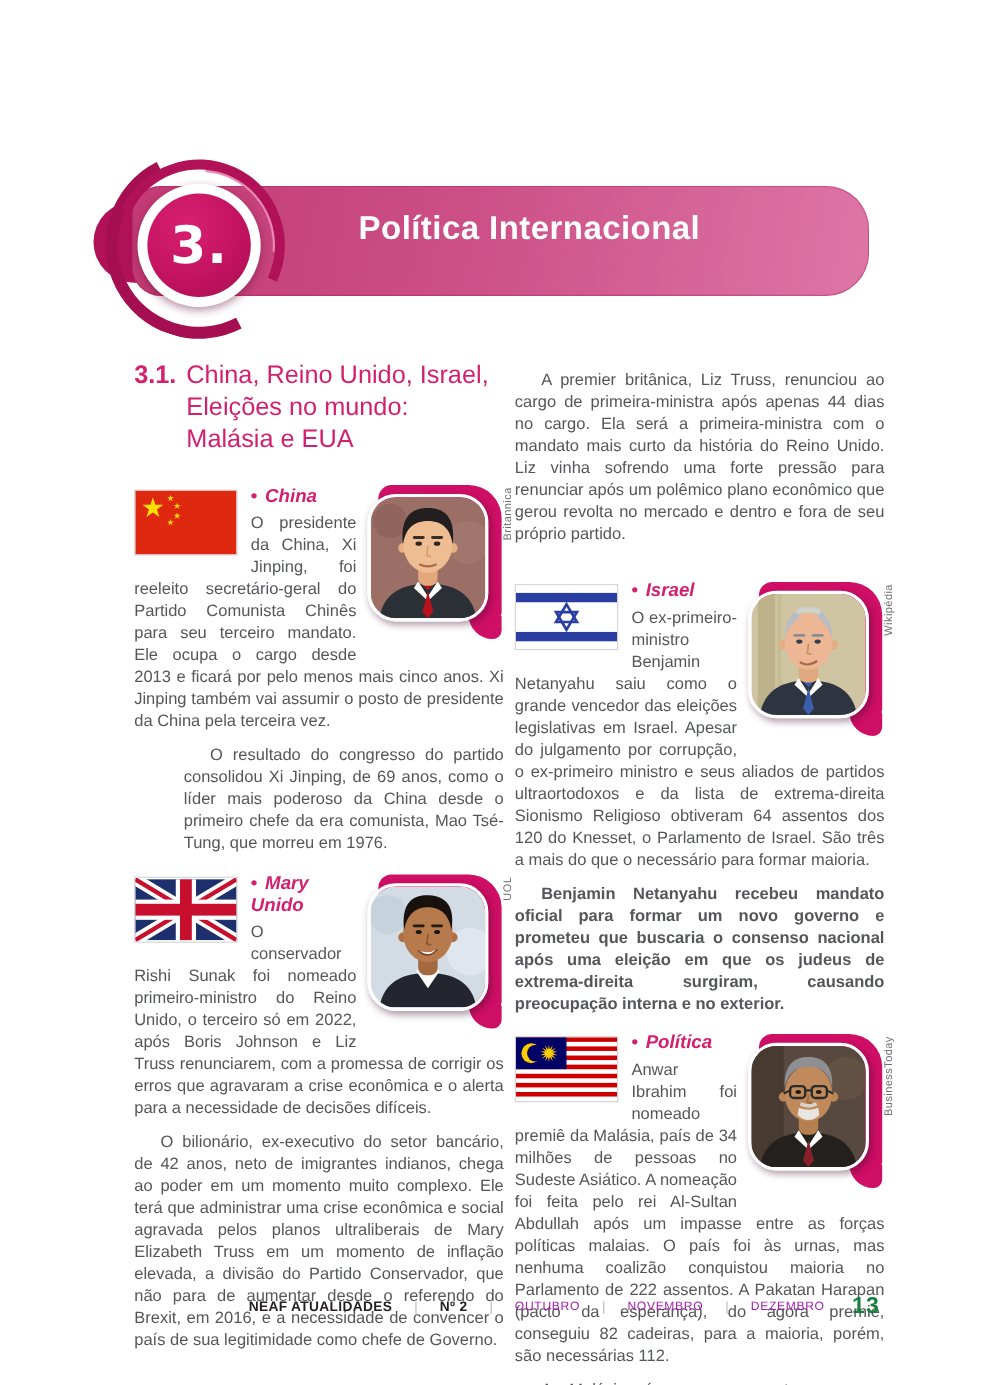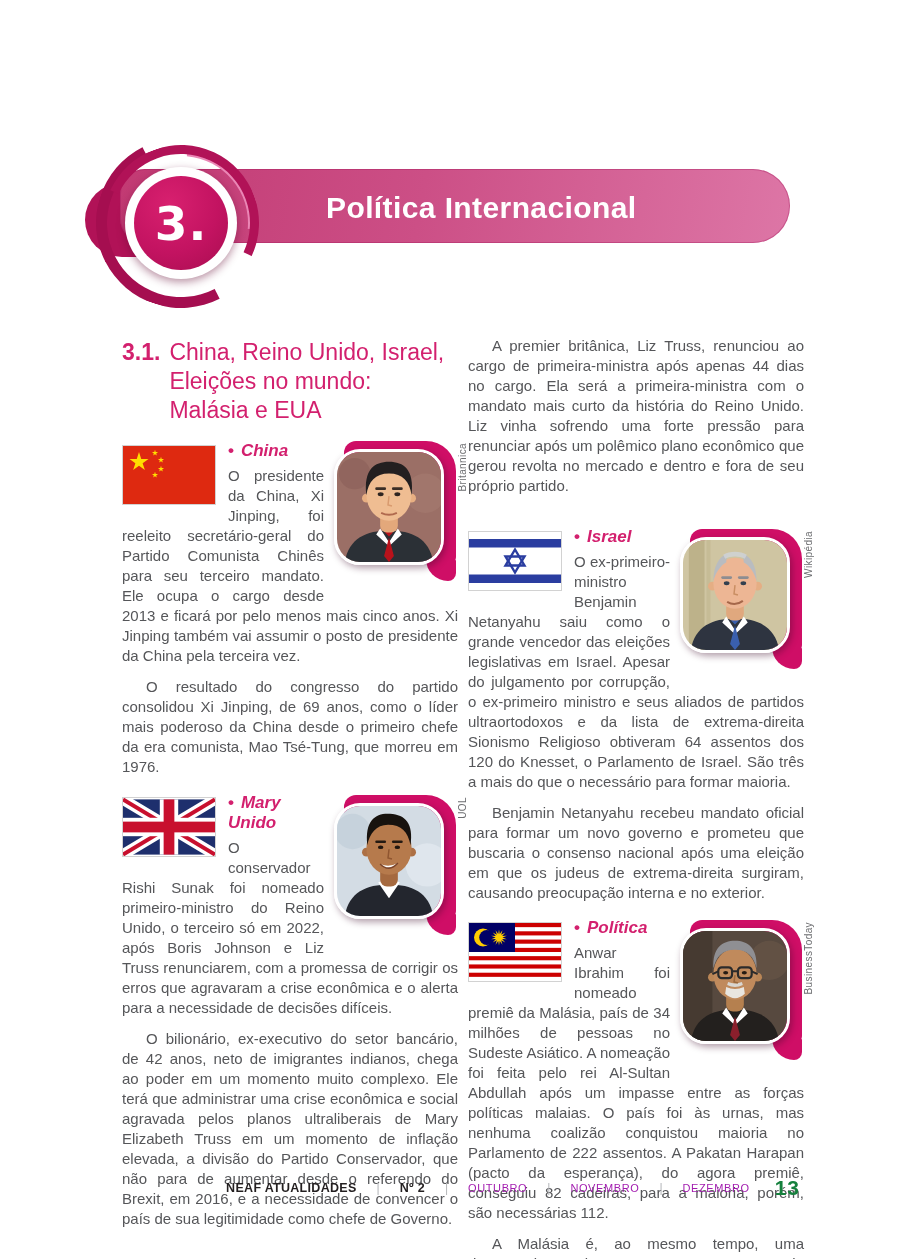--- a/index.html
+++ b/index.html
@@ -3,21 +3,21 @@
 <meta charset="utf-8">
 <style>
   html,body{margin:0;padding:0;background:#fff;}
   .page{position:relative;width:905px;height:1259px;background:#fff;overflow:hidden;
         font-family:"Liberation Sans",sans-serif;color:#555659;}
 
   
   .banner-wrap{position:absolute;left:85px;top:165px;width:710px;height:140px;}
   .banner-cap{position:absolute;left:0;top:18px;width:135px;height:74px;background:#b11257;
               border-radius:37px;z-index:0;}
-  .banner-bar{position:absolute;left:35px;top:4px;width:670px;height:74px;
+  .banner-bar{position:absolute;left:35px;top:4px;width:670px;height:100px;
               background:linear-gradient(100deg,#c23a73 0%,#cc4f86 45%,#dd76a6 100%);
               border-radius:26px 39px 39px 26px;z-index:1;
               box-shadow:inset 0 0 0 1px rgba(160,20,90,.35);}
   .banner-title{display:block;margin-left:206px;line-height:78px;color:#fff;font-weight:bold;
                 font-size:30px;letter-spacing:.4px;white-space:nowrap;}
   .badge{position:absolute;left:18px;top:-20px;width:156px;height:156px;z-index:2;}
   .arc{position:absolute;border-radius:50%;}
   .arc-a{inset:0;border:9px solid #b11257;border-left-color:transparent;border-bottom-color:transparent;
          transform:rotate(-20deg);}
   .arc-b{inset:-7px;border:11px solid #a50e50;border-top-color:transparent;border-right-color:transparent;
@@ -26,21 +26,21 @@
          border-bottom-color:transparent;transform:rotate(-40deg);}
   .badge-ring{position:absolute;left:22px;top:22px;width:112px;height:112px;background:#fff;
               border-radius:50%;box-shadow:0 3px 8px rgba(100,10,50,.45);}
   .badge-core{position:absolute;left:31px;top:31px;width:94px;height:94px;border-radius:50%;
               background:radial-gradient(circle at 38% 30%,#d8206f 0%,#c31361 55%,#a80d50 100%);
               display:flex;align-items:center;justify-content:center;}
   .badge-core span{color:#fff;font-weight:bold;font-size:47px;letter-spacing:1px;
                    font-family:"DejaVu Sans","Liberation Sans",sans-serif;}
 
   
-  .sec-title{position:absolute;left:122px;top:338px;display:flex;gap:9px;color:#d3206e;
+  .sec-title{position:absolute;left:122px;top:326px;display:flex;gap:9px;color:#d3206e;
              font-size:23px;line-height:29px;}
   .sec-num{font-weight:bold;}
   .sec-lines span{display:block;}
 
   
   .col{position:absolute;width:336px;text-align:justify;font-size:15px;line-height:20px;}
   .col-left{left:122px;top:438px;}
   .col-right{left:468px;top:336px;}
   .para{margin:0 0 11px 0;}
   .para.indent{text-indent:24px;}
@@ -144,21 +144,21 @@
             <path d="M45 62 Q53 66 61 62" stroke="#b06a4e" stroke-width="2" fill="none"></path>
           </svg>
         </div>
         <figcaption class="pc-credit">Britannica</figcaption>
       </figure>
       <h3 class="bullet-head">
         <span class="bh-bullet">•</span><span class="bh-label">China</span>
       </h3>
       <p class="para">O presidente da China, Xi Jinping, foi reeleito secretário-geral do Partido Comunista Chinês para seu terceiro mandato. Ele ocupa o cargo desde 2013 e ficará por pelo menos mais cinco anos. Xi Jinping também vai assumir o posto de presidente da China pela terceira vez.</p>
     </section>
-    <p class="para indent" style="margin-bottom:16px;">O resultado do congresso do partido consolidou Xi Jinping, de 69 anos, como o líder mais poderoso da China desde o primeiro chefe da era comunista, Mao Tsé-Tung, que morreu em 1976.</p>
+    <p class="para indent" style="margin-bottom:16px;margin-left:45px;">O resultado do congresso do partido consolidou Xi Jinping, de 69 anos, como o líder mais poderoso da China desde o primeiro chefe da era comunista, Mao Tsé-Tung, que morreu em 1976.</p>
 
     <section class="country">
       <span class="flag">
         <svg viewBox="0 0 60 36">
           <rect width="60" height="36" fill="#1e2f6d"></rect>
           <path d="M0 0 L60 36 M60 0 L0 36" stroke="#fff" stroke-width="7"></path>
           <path d="M0 0 L60 36 M60 0 L0 36" stroke="#c8102e" stroke-width="2.6"></path>
           <rect x="24" y="0" width="12" height="36" fill="#fff"></rect>
           <rect x="0" y="12" width="60" height="12" fill="#fff"></rect>
           <rect x="26.5" y="0" width="7" height="36" fill="#c8102e"></rect>
@@ -238,21 +238,21 @@
             <path d="M45 63 Q53 68 61 62" stroke="#a5674a" stroke-width="2" fill="none"></path>
           </svg>
         </div>
         <figcaption class="pc-credit">Wikipédia</figcaption>
       </figure>
       <h3 class="bullet-head">
         <span class="bh-bullet">•</span><span class="bh-label">Israel</span>
       </h3>
       <p class="para">O ex-primeiro-ministro Benjamin Netanyahu saiu como o grande vencedor das eleições legislativas em Israel. Apesar do julgamento por corrupção, o ex-primeiro ministro e seus aliados de partidos ultraortodoxos e da lista de extrema-direita Sionismo Religioso obtiveram 64 assentos dos 120 do Knesset, o Parlamento de Israel. São três a mais do que o necessário para formar maioria.</p>
     </section>
-    <p class="para indent" style="margin-bottom:15px;">Benjamin Netanyahu recebeu mandato oficial para formar um novo governo e prometeu que buscaria o consenso nacional após uma eleição em que os judeus de extrema-direita surgiram, causando preocupação interna e no exterior.</p>
+    <p class="para indent" style="margin-bottom:15px;font-weight:bold;">Benjamin Netanyahu recebeu mandato oficial para formar um novo governo e prometeu que buscaria o consenso nacional após uma eleição em que os judeus de extrema-direita surgiram, causando preocupação interna e no exterior.</p>
 
     <section class="country">
       <span class="flag">
         <svg viewBox="0 0 92 58">
           <rect width="92" height="58" fill="#fff"></rect>
           <g fill="#cc0001">
             <rect x="0" y="0" width="92" height="4.14"></rect>
               <rect x="0" y="8.29" width="92" height="4.14"></rect>
             <rect x="0" y="16.57" width="92" height="4.14"></rect>
               <rect x="0" y="24.86" width="92" height="4.14"></rect>

